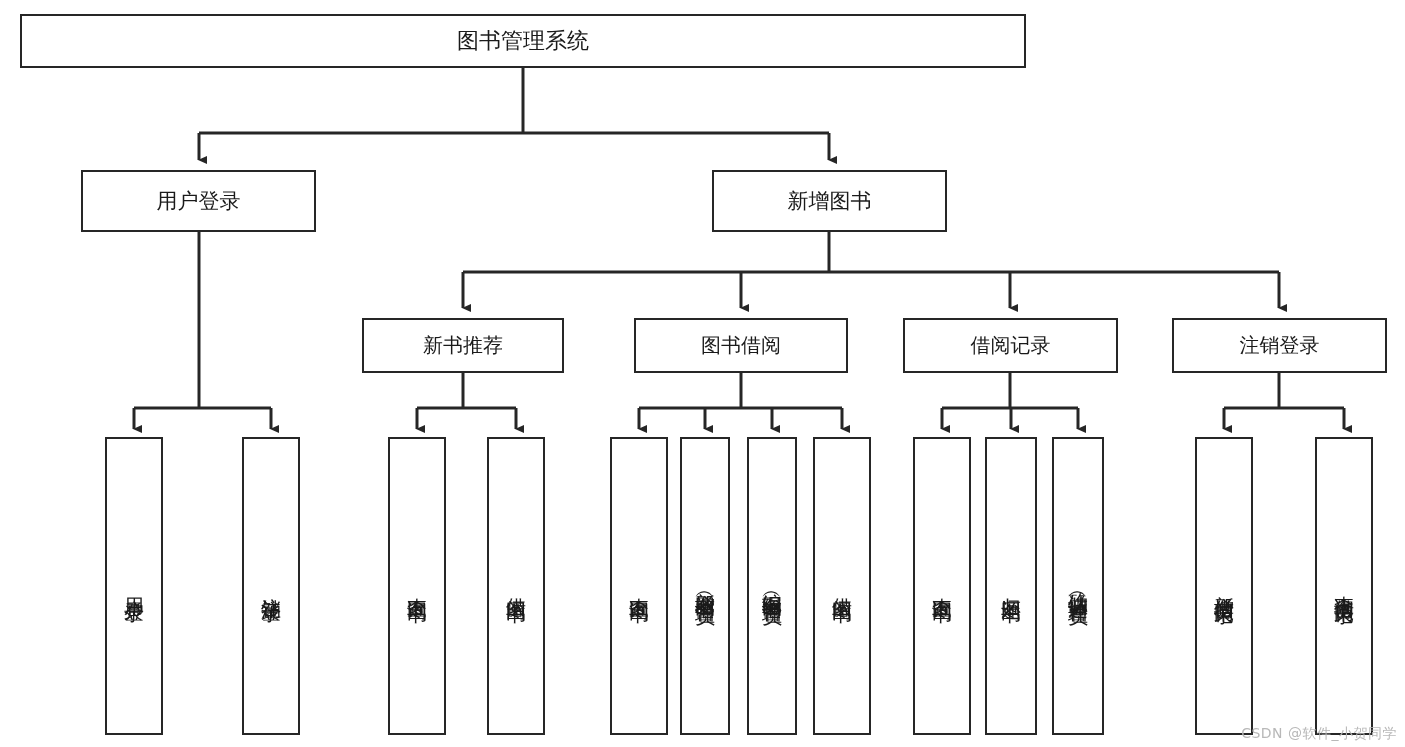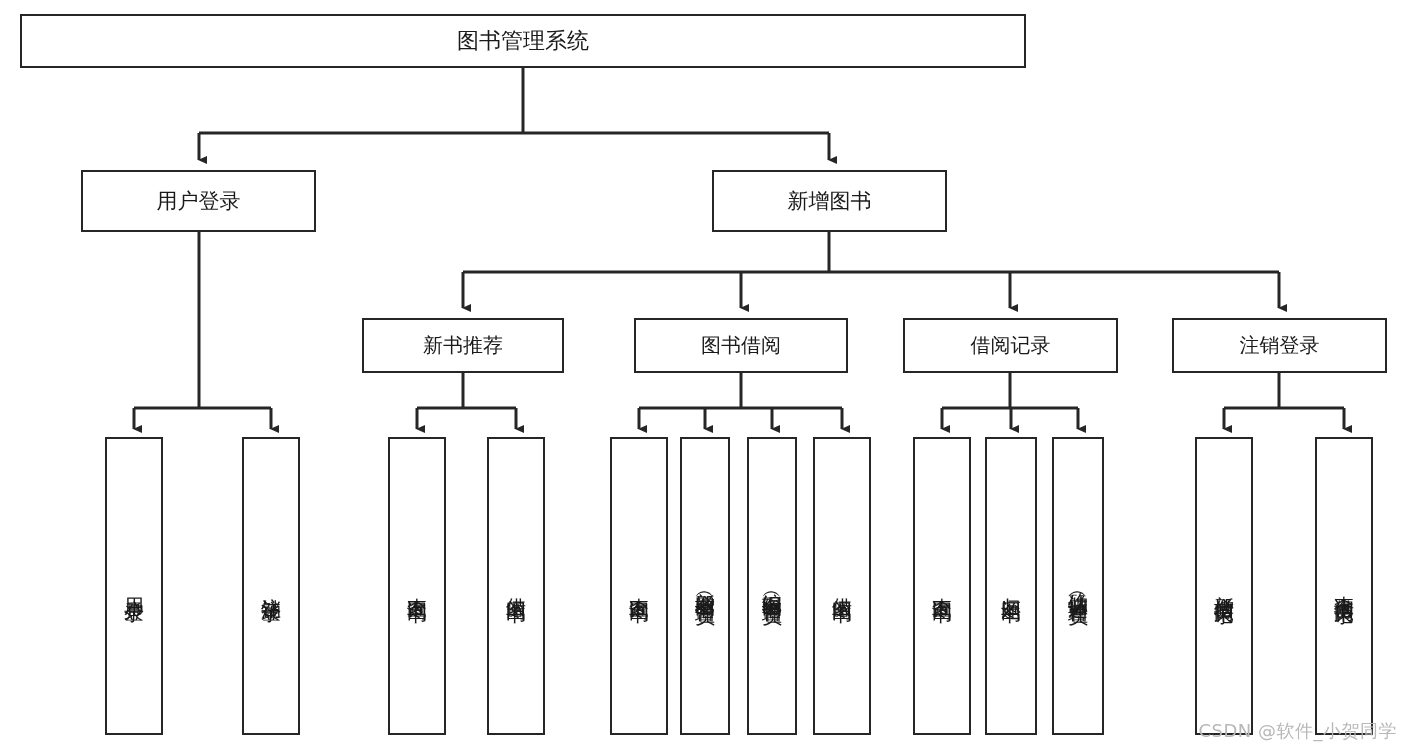--- a/index.html
+++ b/index.html
@@ -8,21 +8,21 @@
   svg.edges{position:absolute;left:0;top:0;width:1405px;height:747px;pointer-events:none;}
   .node{position:absolute;box-sizing:border-box;background:#ffffff;border:2px solid #262626;
         display:flex;align-items:center;justify-content:center;color:#1a1a1a;}
   .node.level0{font-size:22px;}
   .node.level1{font-size:21px;}
   .node.level2{font-size:20px;}
   .node.leaf{font-size:20px;}
   .node .lbl{display:block;line-height:1.15;text-align:center;white-space:nowrap;}
   .node.leaf .lbl{writing-mode:vertical-rl;text-orientation:upright;letter-spacing:2px;
                   white-space:normal;text-align:center;}
-  #watermark{position:absolute;right:8px;bottom:4px;font-size:18px;color:#b8b8b8;
+  #watermark{position:absolute;right:8px;bottom:4px;font-size:14px;color:#b8b8b8;
              letter-spacing:.5px;white-space:nowrap;}
 </style>
 </head>
 <body>
 
 <div id="canvas">
 
   <svg class="edges" viewBox="0 0 1405 747">
     <defs>
       <marker id="ar" markerWidth="10" markerHeight="10" refX="4" refY="8" orient="auto" markerUnits="userSpaceOnUse">

